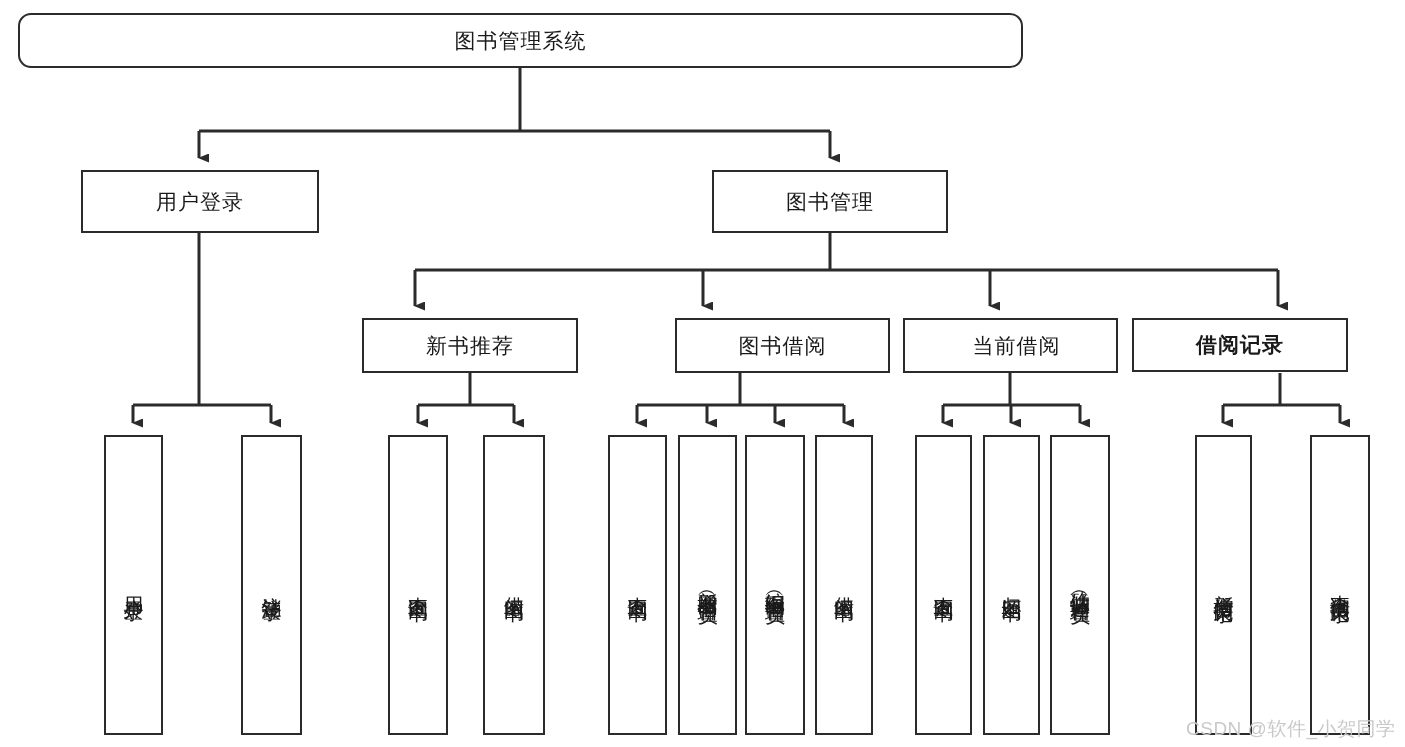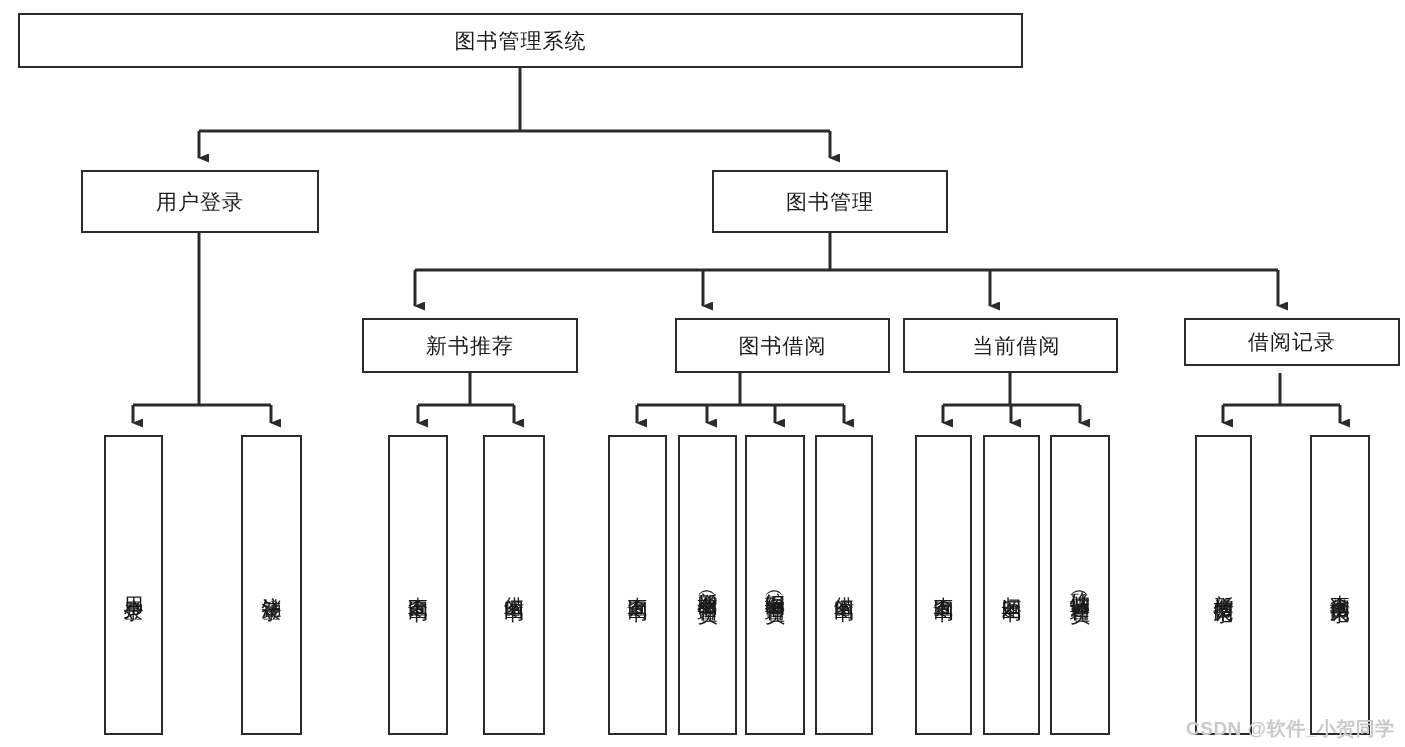--- a/index.html
+++ b/index.html
@@ -53,21 +53,20 @@
     display: block;
   }
   .watermark {
     position: absolute;
     left: 1186px;
     top: 716px;
     font-size: 19px;
     color: #c9c9c9;
     white-space: nowrap;
     letter-spacing: 0.5px;
-    font-weight: bold;
   }
 </style>
 </head>
 <body>
 
 <div id="canvas">
 
   <svg class="edges" viewBox="0 0 1405 747">
     <defs>
       <marker id="arrow" markerWidth="9" markerHeight="11" refX="4.5" refY="10" orient="auto" markerUnits="userSpaceOnUse">
@@ -111,41 +110,41 @@
       <path d="M1011,405 L1011,423" marker-end="url(#arrow)"></path>
       <path d="M1080,405 L1080,423" marker-end="url(#arrow)"></path>
 
       <path d="M1280,373 L1280,405"></path>
       <path d="M1223,405 L1340,405"></path>
       <path d="M1223,405 L1223,423" marker-end="url(#arrow)"></path>
       <path d="M1340,405 L1340,423" marker-end="url(#arrow)"></path>
     </g>
   </svg>
 
-  <div class="node horiz" style="left:18px; top:13px; width:1005px; height:55px;">
+  <div class="node horiz" style="left:18px; top:13px; width:1005px; height:55px;border-radius:13px;">
     <span>图书管理系统</span>
   </div>
 
   <div class="node horiz" style="left:81px; top:170px; width:238px; height:63px;">
     <span>用户登录</span>
   </div>
   <div class="node horiz" style="left:712px; top:170px; width:236px; height:63px;">
     <span>图书管理</span>
   </div>
 
   <div class="node horiz" style="left:362px; top:318px; width:216px; height:55px;">
     <span>新书推荐</span>
   </div>
   <div class="node horiz" style="left:633px; top:318px; width:215px; height:55px;margin-left:42px;">
     <span>图书借阅</span>
   </div>
   <div class="node horiz" style="left:903px; top:318px; width:215px; height:55px;padding-left:12px;">
     <span>当前借阅</span>
   </div>
-  <div class="node horiz" style="left:1184px; top:318px; width:216px; height:48px;">
+  <div class="node horiz" style="left:1132px; top:318px; width:216px; height:54px;font-weight:bold;">
     <span>借阅记录</span>
   </div>
 
   <div class="node vert" style="left:104px; top:435px; width:59px; height:300px;">
     <span>用户登录</span>
   </div>
   <div class="node vert" style="left:241px; top:435px; width:61px; height:300px;">
     <span>注销登录</span>
   </div>
 

